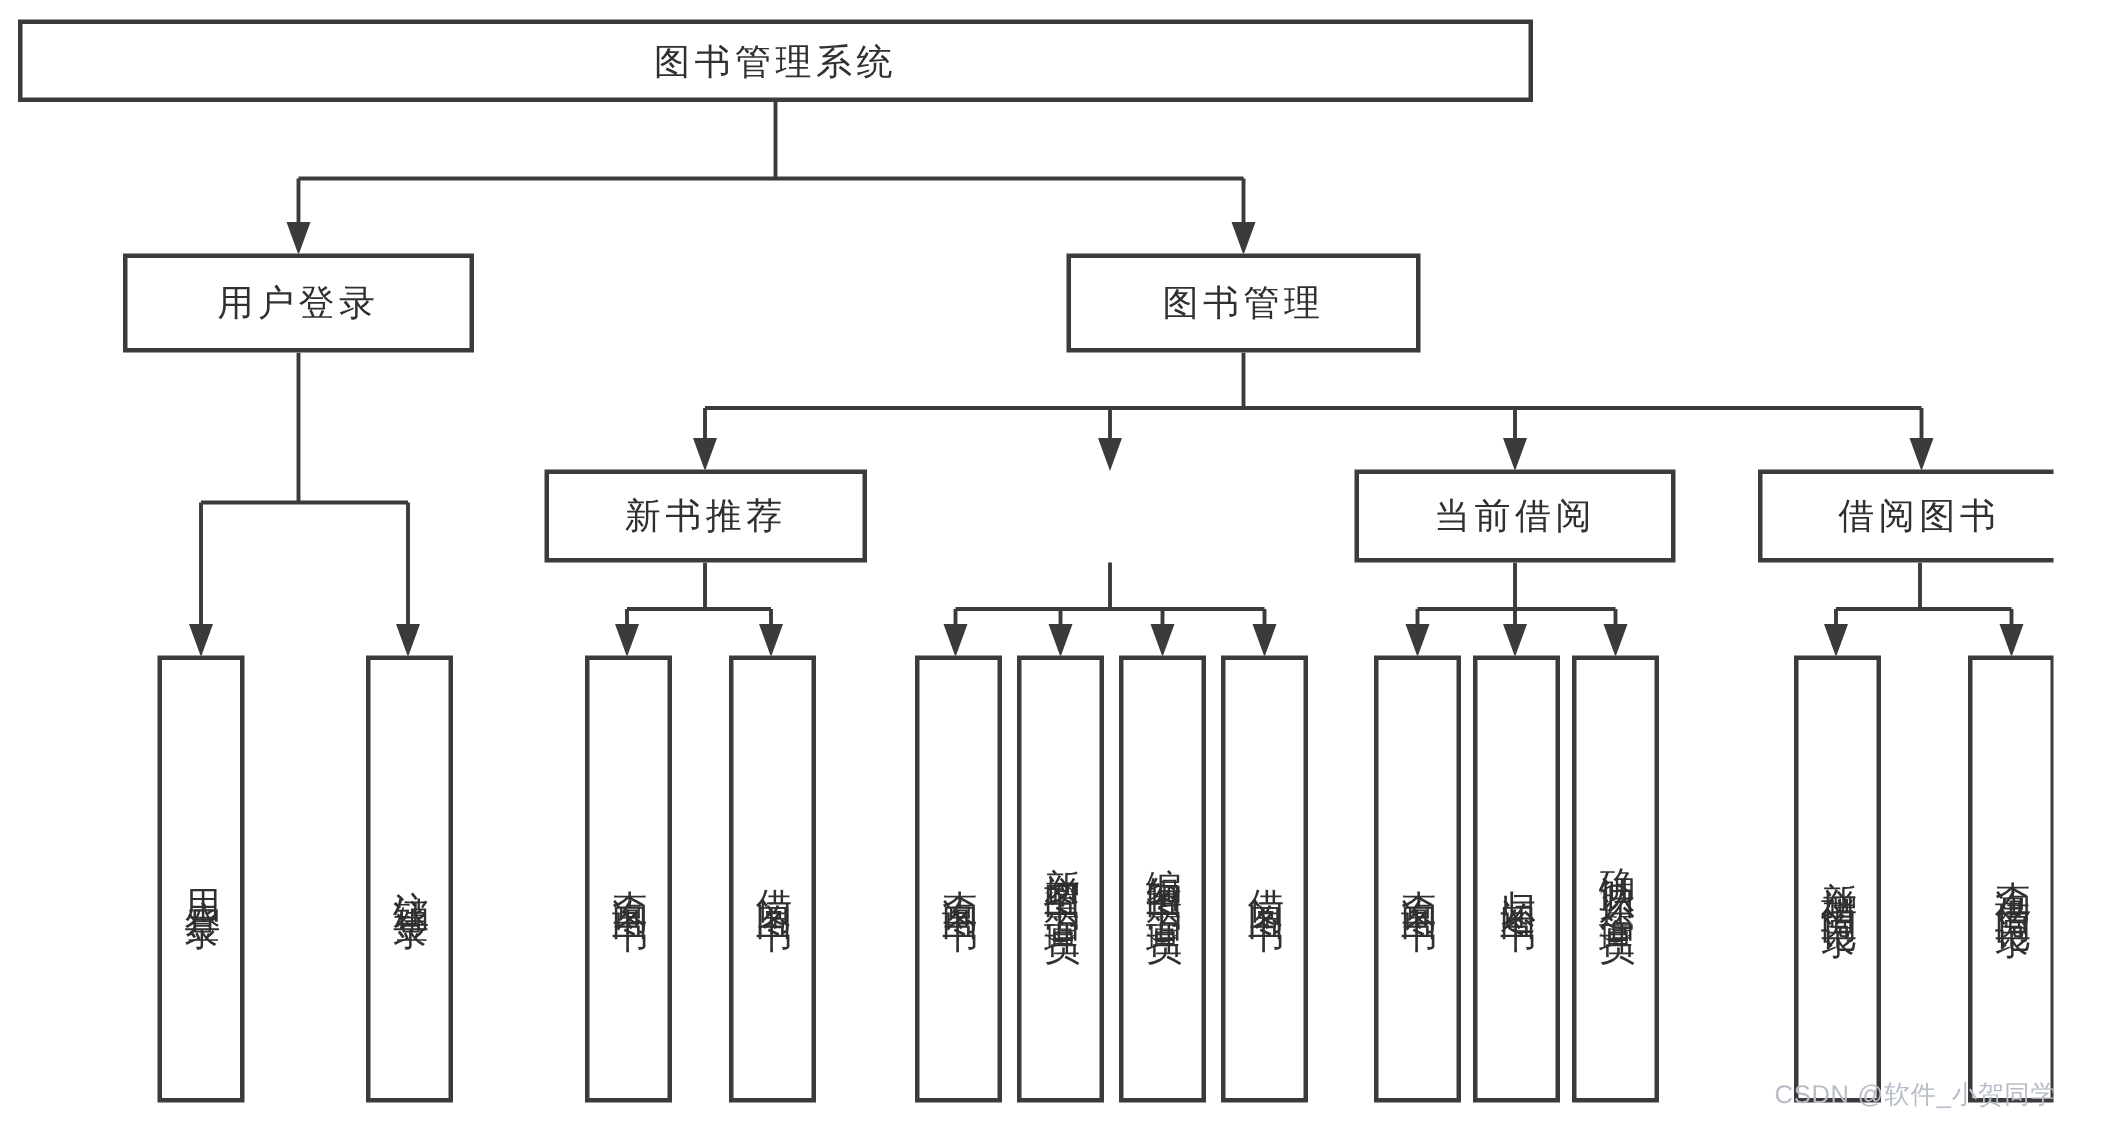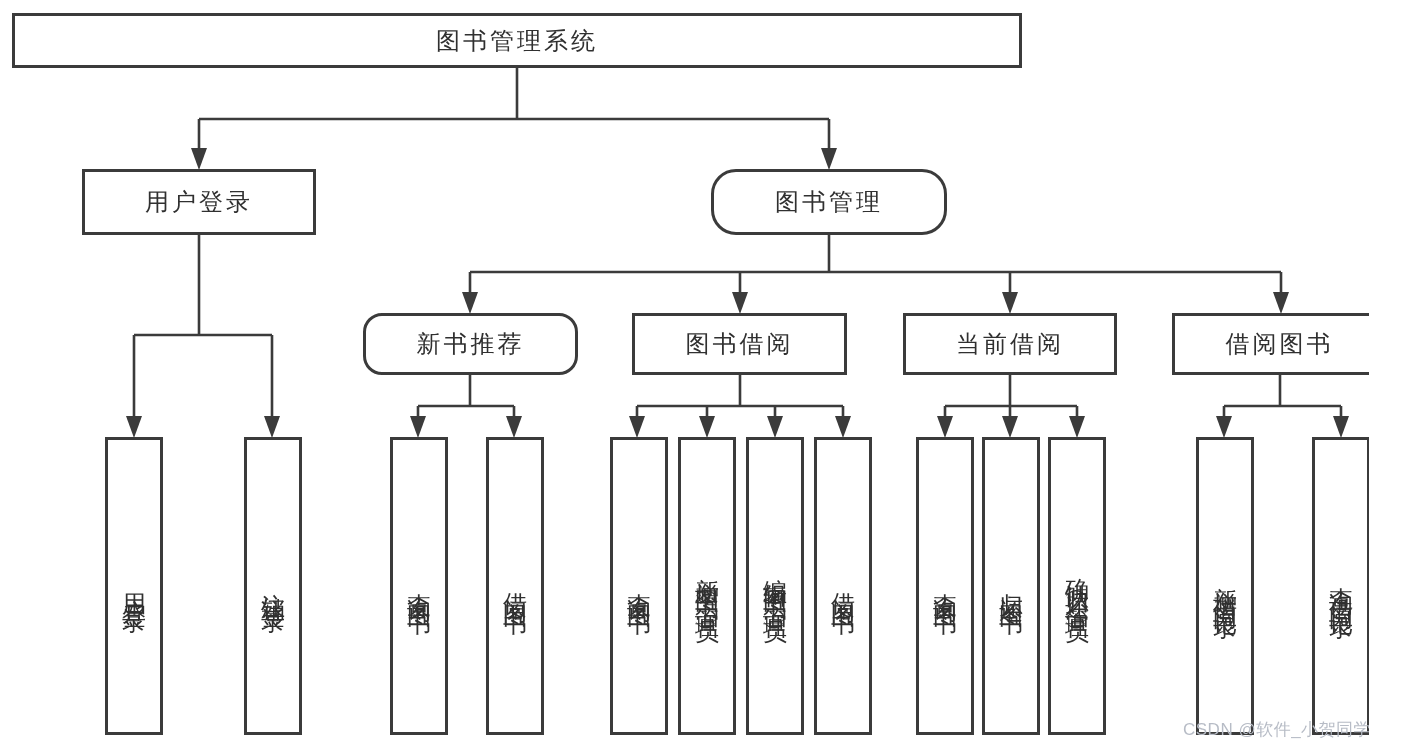--- a/index.html
+++ b/index.html
@@ -125,24 +125,23 @@
       <path d="M1224,406 L1224,418"></path>
       <polygon points="1216,416 1232,416 1224,438"></polygon>
       <path d="M1341,406 L1341,418"></path>
       <polygon points="1333,416 1349,416 1341,438"></polygon>
     </g>
   </svg>
 
   <div class="box h" style="left:12px;top:13px;width:1010px;height:55px;">图书管理系统</div>
 
   <div class="box h" style="left:82px;top:169px;width:234px;height:66px;">用户登录</div>
-  <div class="box h" style="left:711px;top:169px;width:236px;height:66px;border-radius:25px;">图书管理</div>
+  <div class="box h" style="left:711px;top:169px;width:236px;height:66px;">图书管理</div>
 
-  <div class="box h" style="left:363px;top:313px;width:215px;height:62px;border-radius:19px;">新书推荐</div>
-  <div class="box h" style="left:632px;top:313px;width:215px;height:62px;">图书借阅</div>
+  <div class="box h" style="left:363px;top:313px;width:215px;height:62px;">新书推荐</div>
   <div class="box h" style="left:903px;top:313px;width:214px;height:62px;">当前借阅</div>
   <div class="box h" style="left:1172px;top:313px;width:215px;height:62px;">借阅图书</div>
 
   <div class="box v" style="left:105px;top:437px;width:58px;height:298px;">
     <span>用户登录</span>
   </div>
   <div class="box v" style="left:244px;top:437px;width:58px;height:298px;">
     <span>注销登录</span>
   </div>
 

